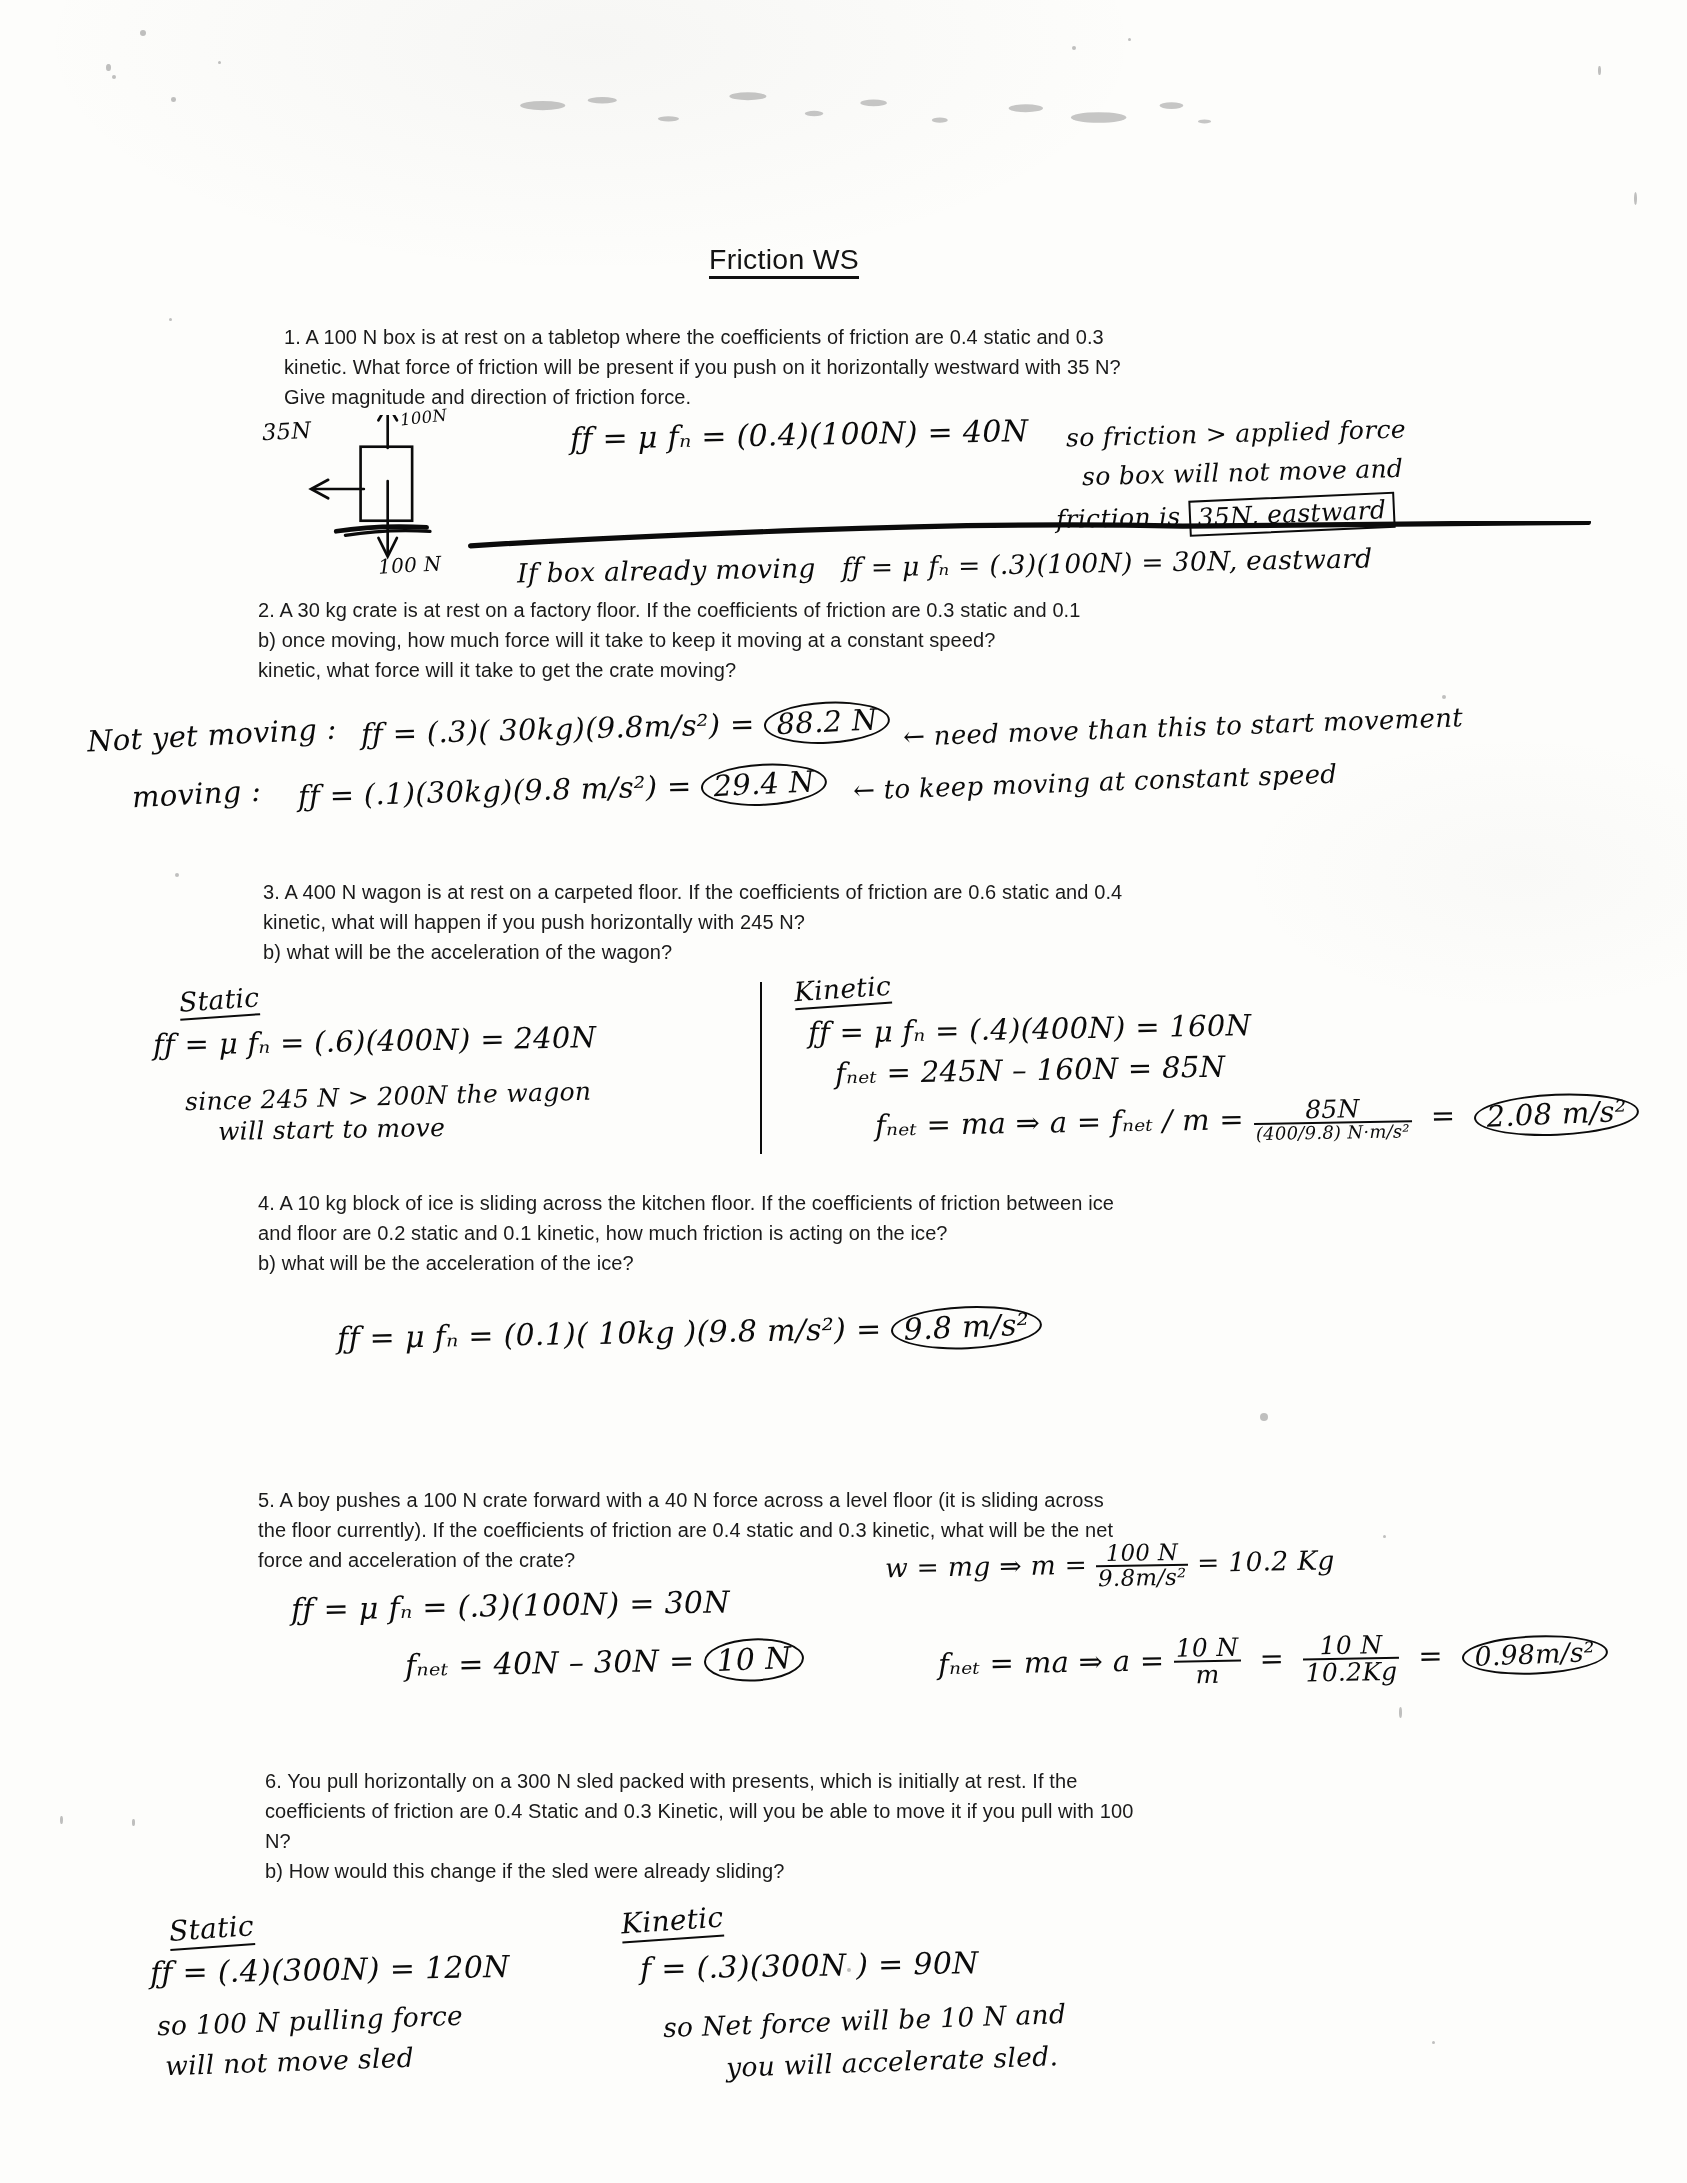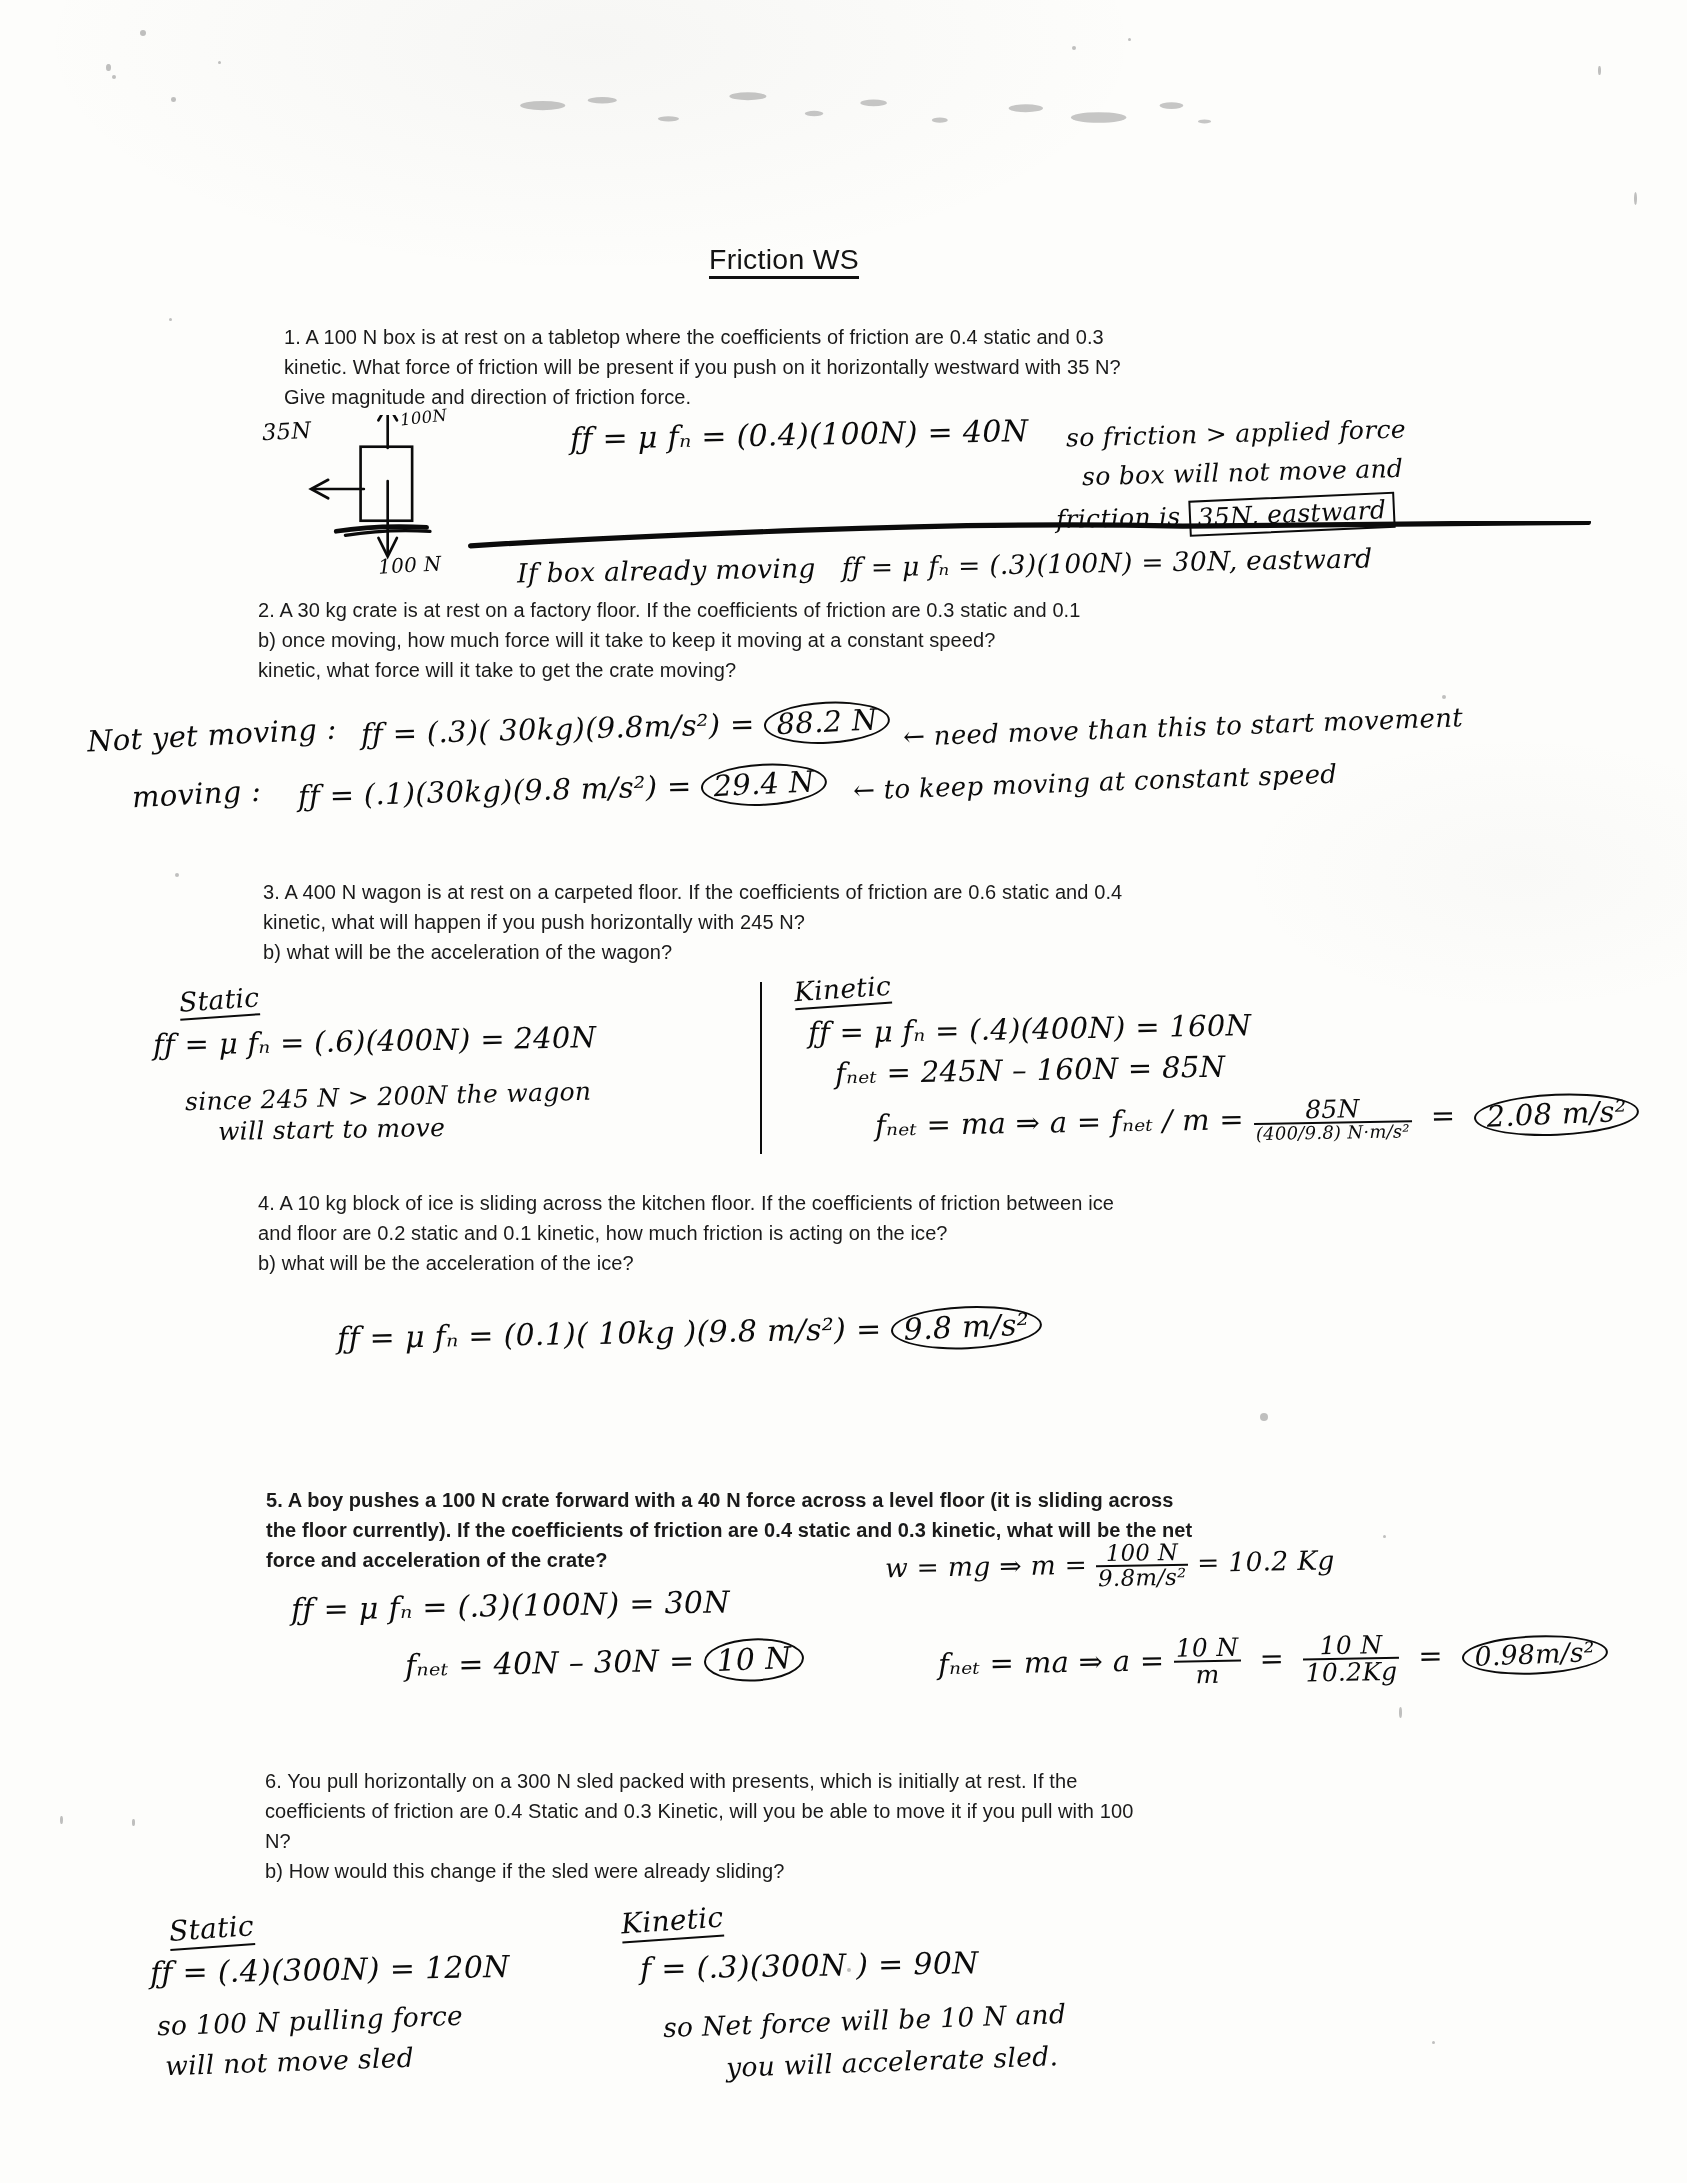--- a/index.html
+++ b/index.html
@@ -284,21 +284,21 @@
     <div>4.  A 10 kg block of ice is sliding across the kitchen floor.  If the coefficients of friction between ice</div>
     <div>and floor are 0.2 static and 0.1 kinetic, how much friction is acting on the ice?</div>
     <div>b) what will be the acceleration of the ice?</div>
   </div>
 
   <div class="hw" style="left:337px;top:1311px;font-size:30px;transform:rotate(-1deg);">
     <span>fƒ = μ fₙ = (0.1)( 10kg )(9.8 m/s²) =</span>
     <span class="circled">9.8 m/s²</span>
   </div>
 
-  <div class="q" style="left:266px;top:1485px;width:1125px;font-weight:bold;">
+  <div class="q" style="left:258px;top:1485px;width:1125px;">
     <div>5.  A boy pushes a 100 N crate forward with a 40 N force across a level floor (it is sliding across</div>
     <div>the floor currently).    If the coefficients of friction are 0.4 static and 0.3 kinetic, what will be the net</div>
     <div>force and acceleration of the crate?</div>
   </div>
 
   <div class="hw" style="left:885px;top:1542px;font-size:26.5px;transform:rotate(-1deg);">
     <span>w = mg  ⇒  m =</span>
     <span class="frac">
       <span class="num">100 N</span>
       <span class="den">9.8m/s²</span>

